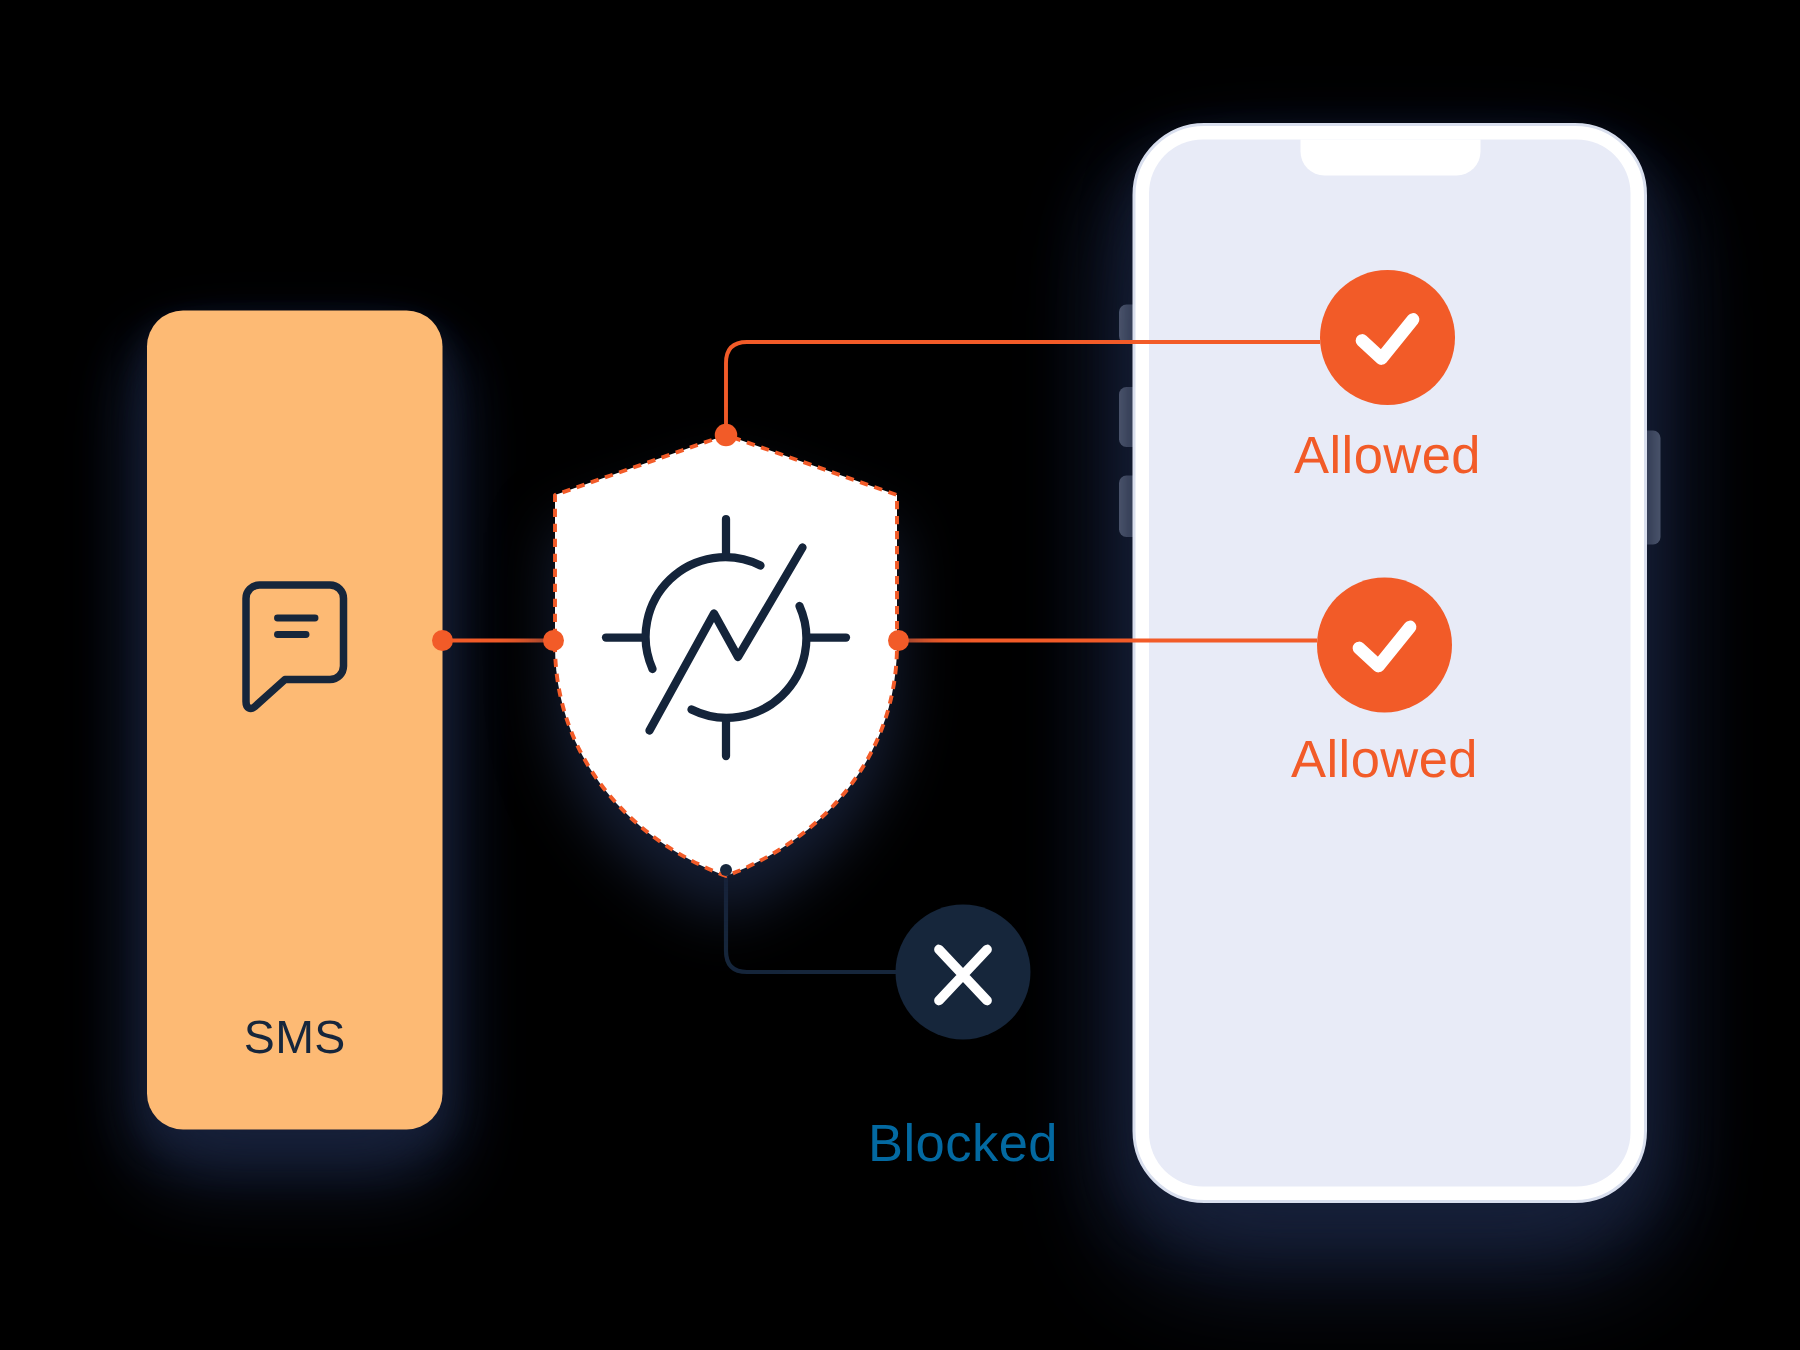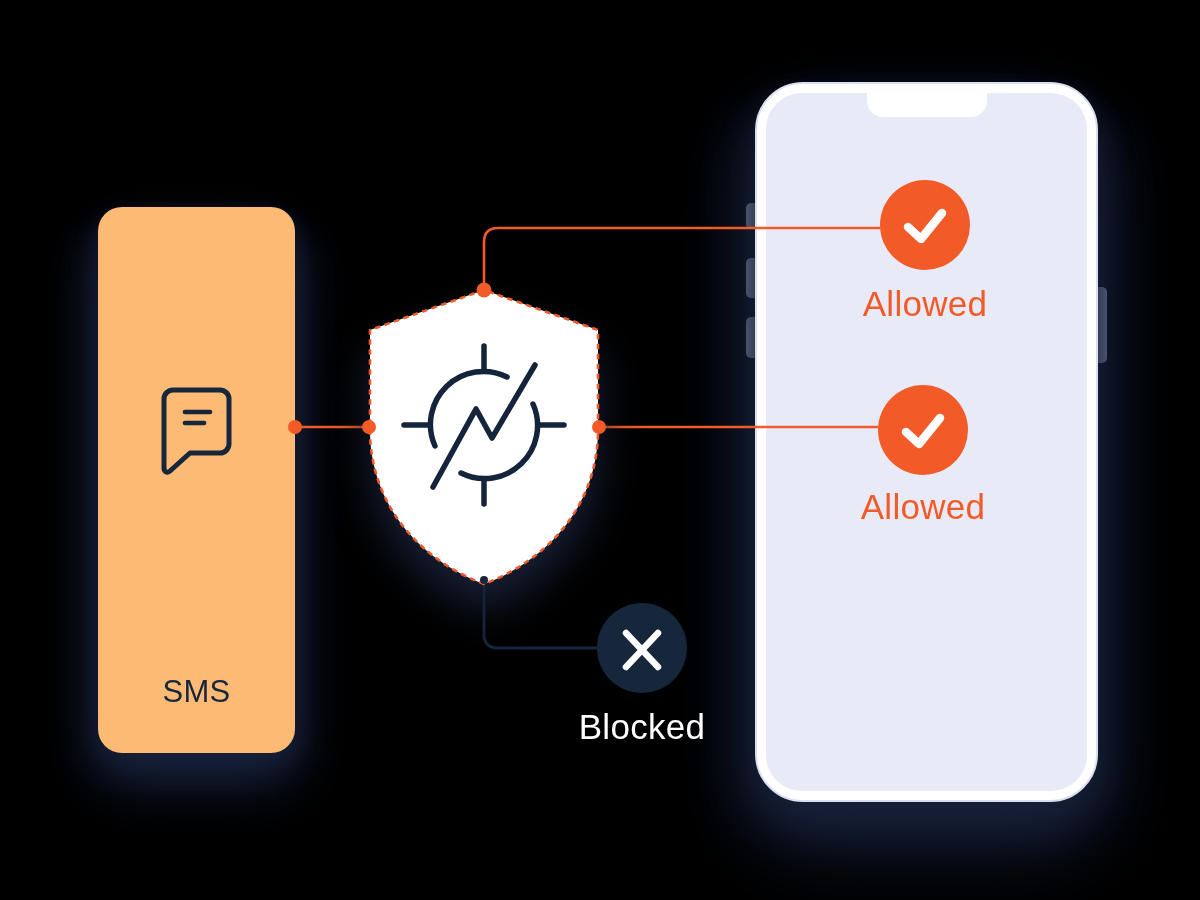--- a/index.html
+++ b/index.html
@@ -42,21 +42,21 @@
   .overlay{position:absolute;left:0;top:0;width:1200px;height:900px;pointer-events:none;}
   .shield-shape{filter:drop-shadow(0 26px 20px rgba(23,33,58,.9));}
   
   .badge{position:absolute;width:90px;height:90px;border-radius:50%;
          display:flex;align-items:center;justify-content:center;}
   .badge.allowed{background:#F25B28;}
   .badge.blocked{background:#16263B;}
   .badge-label{position:absolute;width:200px;text-align:center;
                font-size:35px;font-weight:500;letter-spacing:.3px;}
   .label-allowed{color:#F25B28;}
-  .label-blocked{color:#ffffff;}
+  .label-blocked{color:#0369a1;margin-top:36px;}
 </style>
 </head>
 <body>
 
 <div class="canvas">
 
   <div class="sms-card">
     <svg class="chat-icon" width="78" height="94" viewBox="0 0 78 94" fill="none">
       <path d="M15 5 H62 a9 9 0 0 1 9 9 V59 a9 9 0 0 1 -9 9 H32 L12 86 c-3 2.6 -6 1 -6 -3.4 V14 a9 9 0 0 1 9 -9 Z" stroke="#16263B" stroke-width="5" stroke-linejoin="round" fill="none"></path>
       <path d="M27 27 H52" stroke="#16263B" stroke-width="4.6" stroke-linecap="round"></path>

